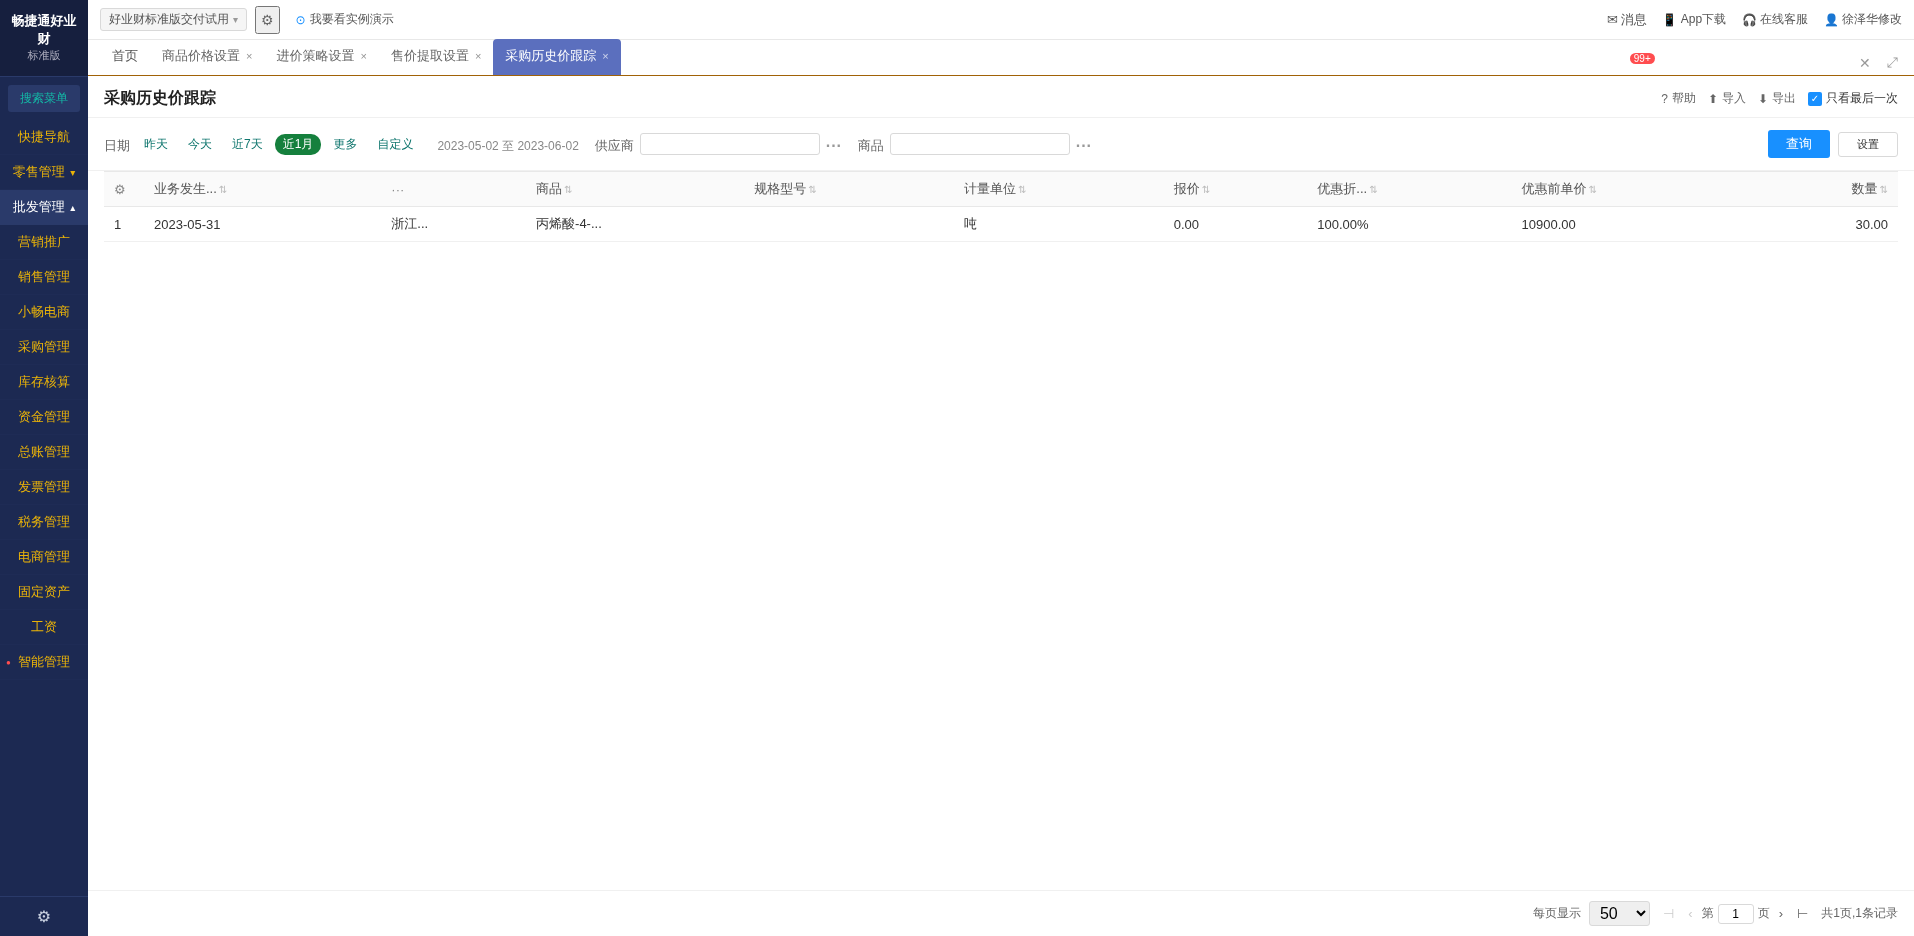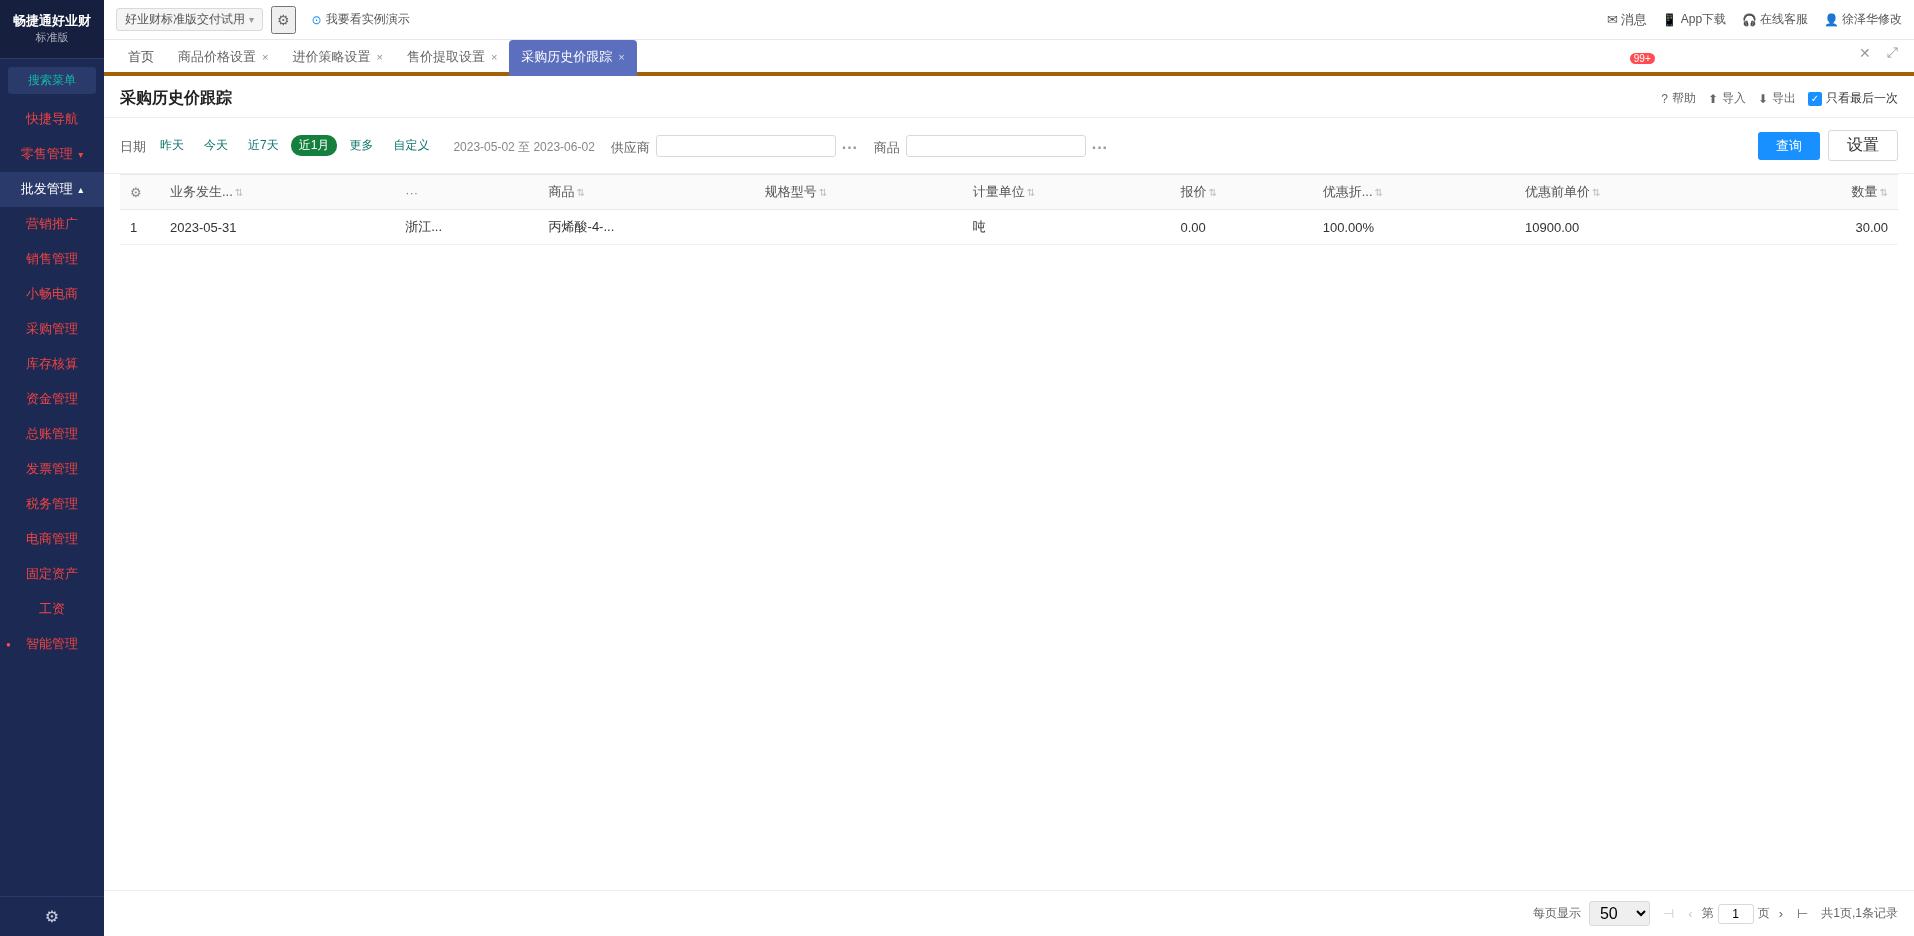--- a/index.html
+++ b/index.html
@@ -1,25 +1,25 @@
 <!DOCTYPE html>
 <html><head>
   <meta charset="utf-8">
   <style>
     * { box-sizing: border-box; margin: 0; padding: 0; }
     body { font-family: 'Microsoft YaHei', Arial, sans-serif; font-size: 13px; color: #333; background: #f0f2f5; display: flex; height: 936px; overflow: hidden; }
 
     
-    .sidebar { width: 104px; background: #1c2952; color: #c8d0e0; display: flex; flex-direction: column; flex-shrink: 0; height: 100%; }
+    .sidebar { width: 88px; background: #1c2952; color: #c8d0e0; display: flex; flex-direction: column; flex-shrink: 0; height: 100%; }
     .sidebar-logo { padding: 12px 8px; background: #161f3e; text-align: center; font-size: 11px; color: #fff; line-height: 1.4; border-bottom: 1px solid #2a3a6a; }
     .sidebar-logo .logo-title { font-size: 13px; font-weight: bold; }
     .sidebar-logo .logo-sub { font-size: 11px; color: #aab; }
     .sidebar-search { padding: 8px; }
     .sidebar-search-btn { width: 100%; background: #2a3a6a; border: none; color: #14b8a6; padding: 5px 8px; border-radius: 3px; cursor: pointer; font-size: 12px; text-align: center; }
-    .sidebar-nav-item { padding: 8px 4px; text-align: center; cursor: pointer; font-size: 13px; color: #ef4444; border-bottom: 1px solid #2a3a6a22; position: relative; }
+    .sidebar-nav-item { padding: 8px 4px; text-align: center; cursor: pointer; font-size: 13px; color: #eab308; border-bottom: 1px solid #2a3a6a22; position: relative; }
     .sidebar-nav-item.active { background: #2a3a6a; color: #fff; }
     .sidebar-nav-item .nav-arrow { font-size: 10px; margin-left: 2px; }
     .sidebar-nav-item.has-dot::before { content: '●'; color: #ff4d4f; font-size: 8px; position: absolute; left: 6px; top: 50%; transform: translateY(-50%); }
     .sidebar-bottom { margin-top: auto; padding: 10px; text-align: center; border-top: 1px solid #2a3a6a; }
     .sidebar-bottom-icon { color: #c8d0e0; cursor: pointer; font-size: 16px; }
 
     
     .main { flex: 1; display: flex; flex-direction: column; overflow: hidden; background: #f0f2f5; }
 
     
@@ -30,21 +30,21 @@
     .topbar-demo { display: flex; align-items: center; gap: 4px; font-size: 12px; color: #555; cursor: pointer; margin-left: 8px; }
     .topbar-demo-icon { color: #1890ff; }
     .topbar-right { margin-left: auto; display: flex; align-items: center; gap: 16px; }
     .topbar-msg { position: relative; cursor: pointer; color: #555; font-size: 13px; display: flex; align-items: center; gap: 3px; }
     .topbar-badge { background: #ff4d4f; color: #fff; font-size: 10px; border-radius: 8px; padding: 0 4px; position: absolute; top: -6px; right: -8px; margin-top: 48px; }
     .topbar-app { cursor: pointer; color: #555; font-size: 12px; display: flex; align-items: center; gap: 3px; }
     .topbar-service { cursor: pointer; color: #555; font-size: 12px; display: flex; align-items: center; gap: 3px; }
     .topbar-user { cursor: pointer; color: #555; font-size: 12px; display: flex; align-items: center; gap: 3px; }
 
     
-    .tabbar { background: #fff; border-bottom: 4px solid #a16207; padding: 0 12px; height: 36px; display: flex; align-items: flex-start; flex-shrink: 0; }
+    .tabbar { background: #fff; border-bottom: 1px solid #a16207; padding: 0 12px; height: 36px; display: flex; align-items: flex-end; flex-shrink: 0; }
     .tab-item { padding: 0 12px; height: 36px; display: flex; align-items: center; gap: 6px; font-size: 13px; color: #666; cursor: pointer; border-bottom: 2px solid transparent; white-space: nowrap; }
     .tab-item.active { color: #fff; background: #5b6fbe; border-radius: 4px 4px 0 0; border-bottom: 2px solid #5b6fbe; }
     .tab-item .tab-close { font-size: 11px; color: inherit; opacity: 0.7; }
     .tab-home { color: #555; font-size: 13px; padding: 0 12px; height: 36px; display: flex; align-items: center; cursor: pointer; }
     .tabbar-right { margin-left: auto; display: flex; align-items: center; gap: 8px; }
     .tabbar-window-btn { background: none; border: none; color: #999; cursor: pointer; font-size: 14px; padding: 4px; }
 
     
     .content { flex: 1; overflow: auto; padding: 0; background: #f0f2f5; display: flex; flex-direction: column; }
     .page-container { background: #fff; margin: 0; flex: 1; display: flex; flex-direction: column; overflow: hidden; }
@@ -63,21 +63,21 @@
     .filter-item { display: flex; align-items: flex-end; gap: 6px; }
     .filter-label { color: #666; font-size: 13px; white-space: nowrap; }
     .date-btns { display: flex; align-items: center; gap: 4px; }
     .date-btn { padding: 2px 8px; font-size: 12px; color: #0f766e; cursor: pointer; border-radius: 3px; }
     .date-btn.active { background: #15803d; color: #fff; border-radius: 10px; }
     .date-range { font-size: 12px; color: #888; margin-top: 4px; }
     .filter-input { border: 1px solid #d9d9d9; border-radius: 3px; padding: 3px 8px; font-size: 12px; width: 180px; color: #333; }
     .filter-ellipsis { color: #999; cursor: pointer; font-size: 16px; font-weight: bold; }
     .filter-actions { margin-left: auto; display: flex; align-items: center; gap: 8px; }
     .btn-query { background: #1890ff; color: #fff; border: none; border-radius: 3px; padding: 5px 18px; font-size: 13px; cursor: pointer; }
-    .btn-settings { background: #fff; color: #333; border: 1px solid #d9d9d9; border-radius: 3px; padding: 4px 18px; font-size: 16px; cursor: pointer; }
+    .btn-settings { background: #fff; color: #333; border: 1px solid #d9d9d9; border-radius: 3px; padding: 4px 18px; font-size: 11px; cursor: pointer; }
 
     
     .table-area { flex: 1; overflow: auto; padding: 0 16px; }
     .data-table { width: 100%; border-collapse: collapse; font-size: 13px; }
     .data-table th { background: #fafafa; padding: 8px 10px; text-align: left; color: #555; font-weight: 500; border-bottom: 1px solid #e8e8e8; border-top: 1px solid #e8e8e8; white-space: nowrap; position: sticky; top: 0; z-index: 1; }
     .data-table td { padding: 8px 10px; border-bottom: 1px solid #f0f0f0; color: #333; }
     .th-sort { display: flex; align-items: center; gap: 2px; cursor: pointer; }
     .sort-icon { color: #bbb; font-size: 10px; }
     .th-gear { color: #888; cursor: pointer; }
     .th-dots { color: #888; cursor: pointer; }

